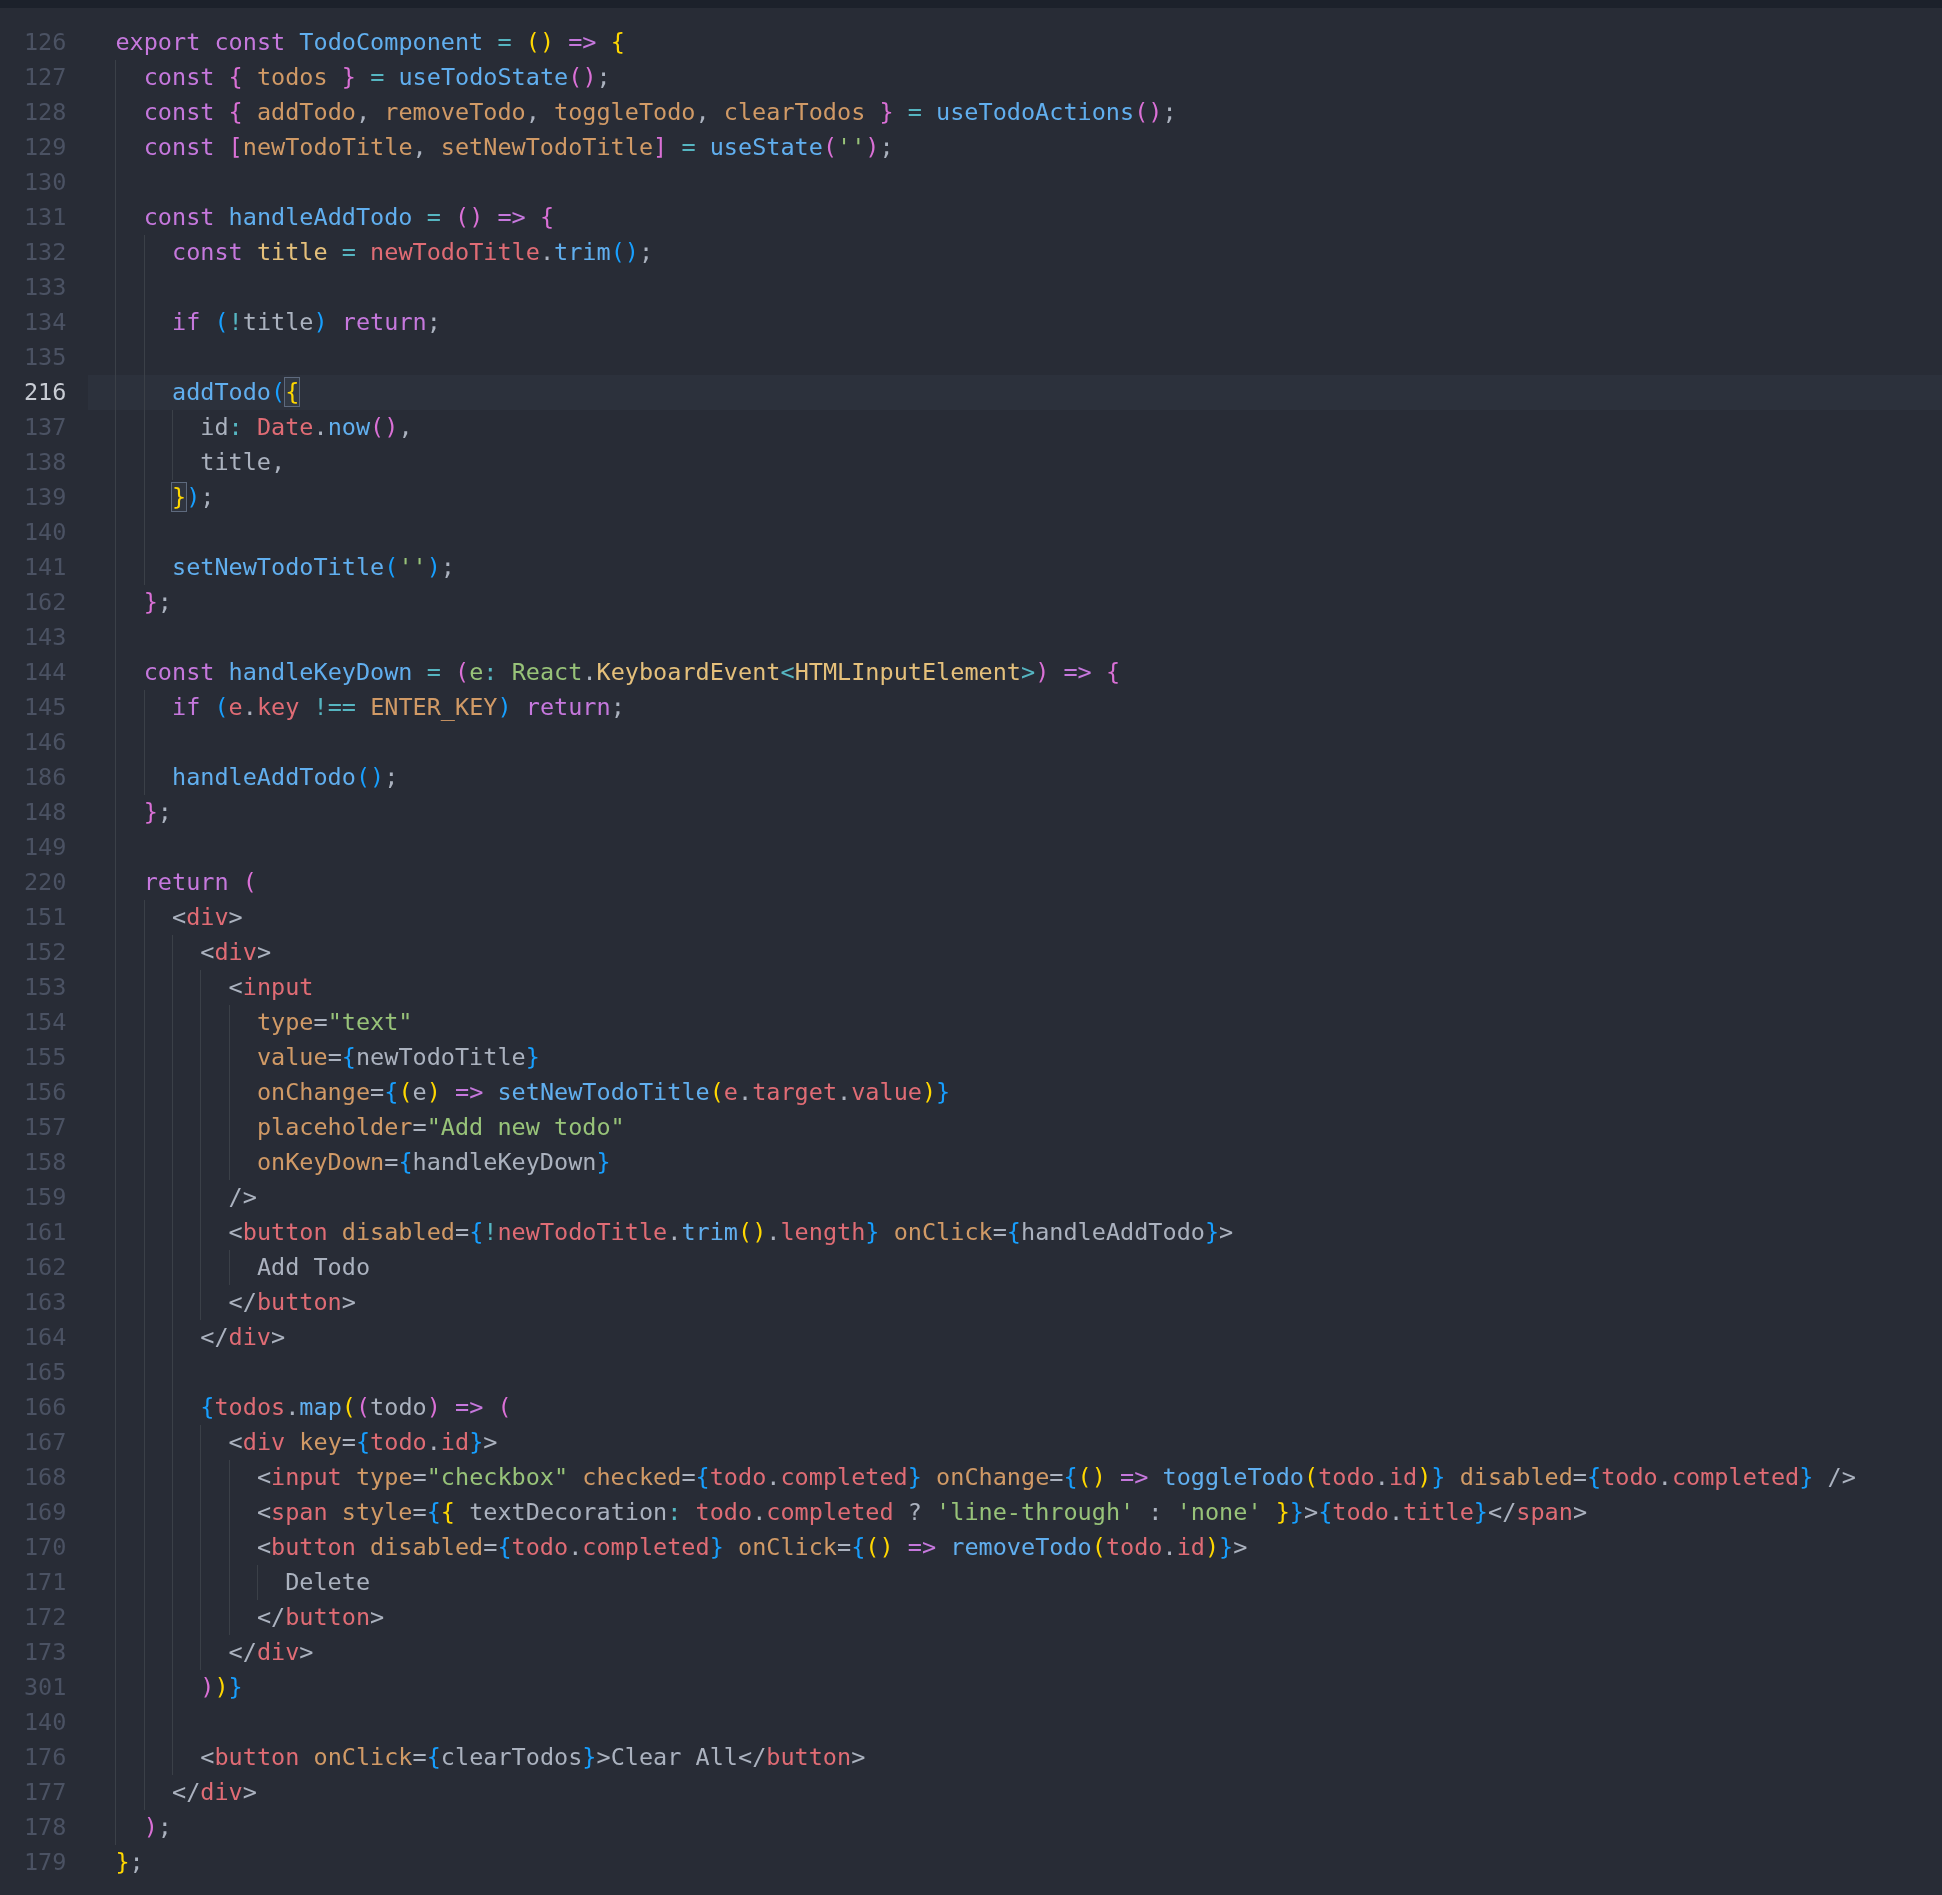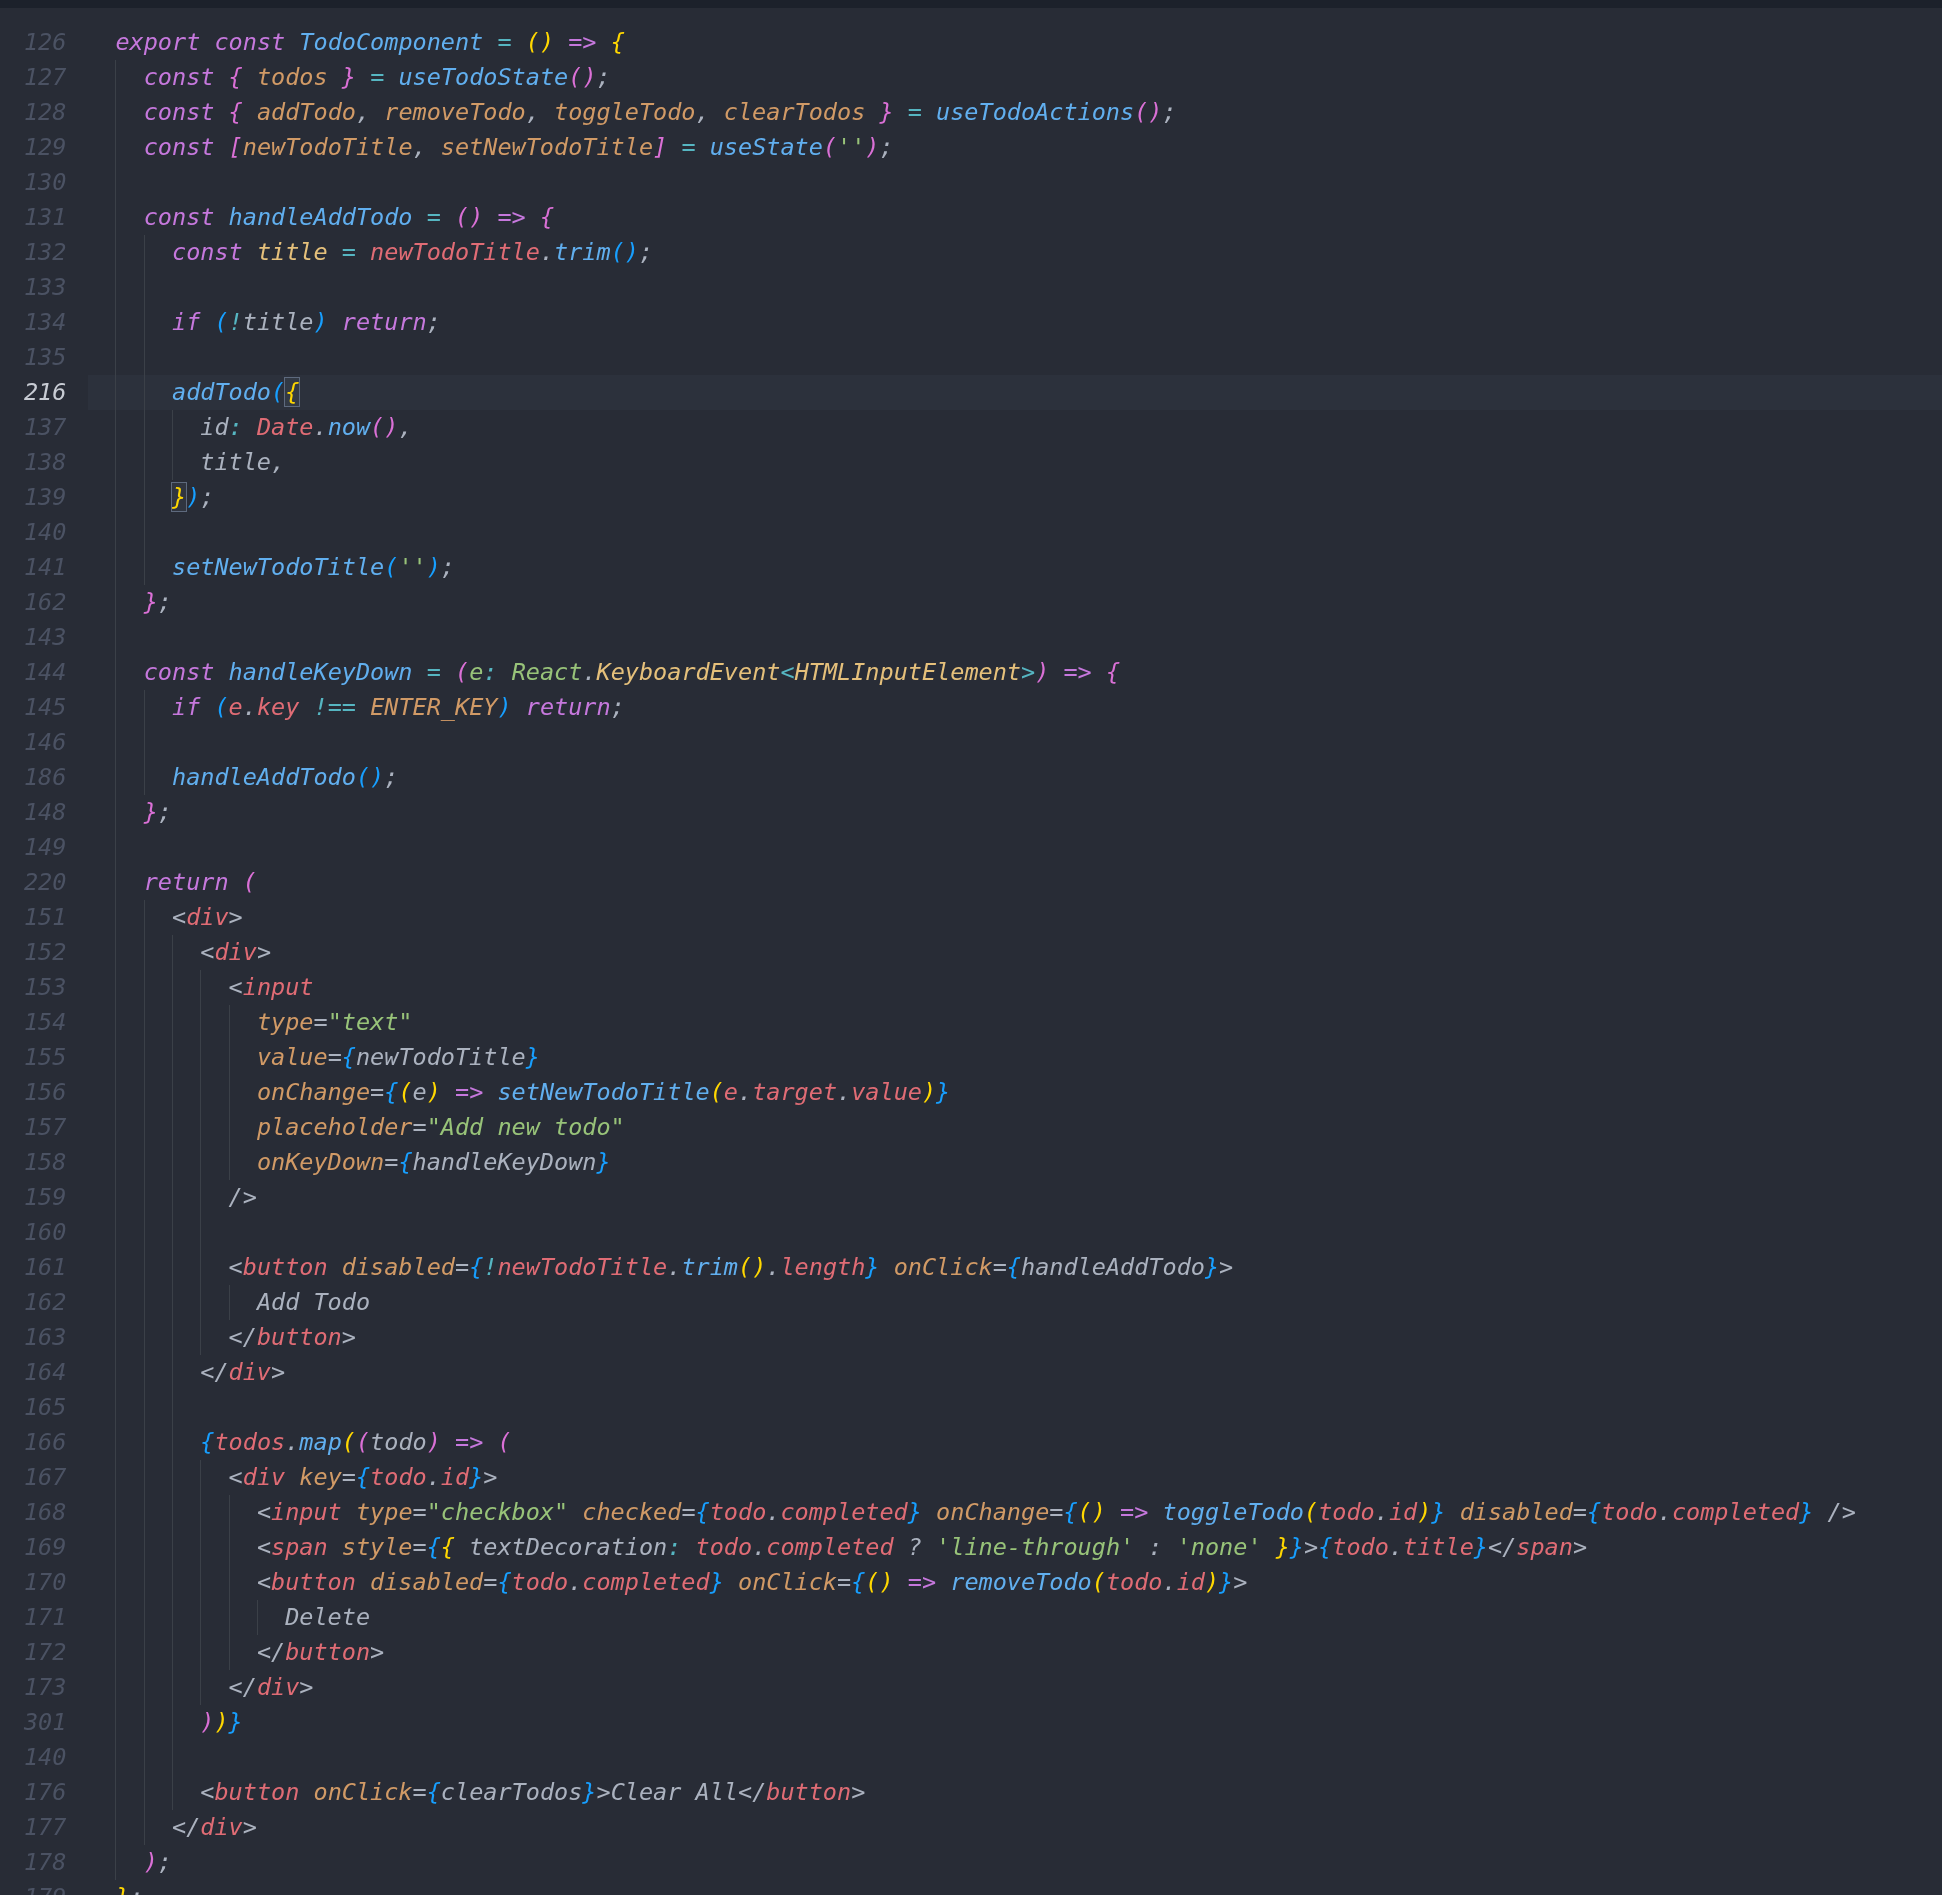--- a/index.html
+++ b/index.html
@@ -11,21 +11,21 @@
   #scroll-shadow{
     position:absolute;top:0;left:0;width:100%;height:7.8px;
     background:var(--shadow);z-index:5;
   }
   #editor{
     position:absolute;top:7.8px;left:0;right:0;bottom:0;
     padding-top:17.6px;
   }
   .line{
     display:flex;height:35px;line-height:35px;
-    font-size:23.5px;white-space:pre;font-style:italic;
+    font-size:23.5px;white-space:pre;
   }
   .line .gutter{
     flex:0 0 88px;width:88px;box-sizing:border-box;
     text-align:right;padding-right:21.6px;
     color:var(--lineno);user-select:none;
   }
   .line.active .gutter{color:var(--lineno-active);}
   .line .content{
     position:relative;flex:1 1 auto;
     padding-left:27.4px;color:var(--tok-w);
@@ -84,21 +84,20 @@
       <div class="line"><span class="gutter">220</span><span class="content"><i class="g" style="left: calc(0ch + 27.4px);"></i><span class="tok tok-w">  </span><span class="tok tok-k">return</span><span class="tok tok-w"> </span><span class="tok tok-p">(</span></span></div>
       <div class="line"><span class="gutter">151</span><span class="content"><i class="g" style="left: calc(0ch + 27.4px);"></i><i class="g" style="left: calc(2ch + 27.4px);"></i><span class="tok tok-w">    </span><span class="tok tok-w">&lt;</span><span class="tok tok-r">div</span><span class="tok tok-w">&gt;</span></span></div>
       <div class="line"><span class="gutter">152</span><span class="content"><i class="g" style="left: calc(0ch + 27.4px);"></i><i class="g" style="left: calc(2ch + 27.4px);"></i><i class="g" style="left: calc(4ch + 27.4px);"></i><span class="tok tok-w">      </span><span class="tok tok-w">&lt;</span><span class="tok tok-r">div</span><span class="tok tok-w">&gt;</span></span></div>
       <div class="line"><span class="gutter">153</span><span class="content"><i class="g" style="left: calc(0ch + 27.4px);"></i><i class="g" style="left: calc(2ch + 27.4px);"></i><i class="g" style="left: calc(4ch + 27.4px);"></i><i class="g" style="left: calc(6ch + 27.4px);"></i><span class="tok tok-w">        </span><span class="tok tok-w">&lt;</span><span class="tok tok-r">input</span></span></div>
       <div class="line"><span class="gutter">154</span><span class="content"><i class="g" style="left: calc(0ch + 27.4px);"></i><i class="g" style="left: calc(2ch + 27.4px);"></i><i class="g" style="left: calc(4ch + 27.4px);"></i><i class="g" style="left: calc(6ch + 27.4px);"></i><i class="g" style="left: calc(8ch + 27.4px);"></i><span class="tok tok-w">          </span><span class="tok tok-o">type</span><span class="tok tok-w">=</span><span class="tok tok-g">"text"</span></span></div>
       <div class="line"><span class="gutter">155</span><span class="content"><i class="g" style="left: calc(0ch + 27.4px);"></i><i class="g" style="left: calc(2ch + 27.4px);"></i><i class="g" style="left: calc(4ch + 27.4px);"></i><i class="g" style="left: calc(6ch + 27.4px);"></i><i class="g" style="left: calc(8ch + 27.4px);"></i><span class="tok tok-w">          </span><span class="tok tok-o">value</span><span class="tok tok-w">=</span><span class="tok tok-b">{</span><span class="tok tok-w">newTodoTitle</span><span class="tok tok-b">}</span></span></div>
       <div class="line"><span class="gutter">156</span><span class="content"><i class="g" style="left: calc(0ch + 27.4px);"></i><i class="g" style="left: calc(2ch + 27.4px);"></i><i class="g" style="left: calc(4ch + 27.4px);"></i><i class="g" style="left: calc(6ch + 27.4px);"></i><i class="g" style="left: calc(8ch + 27.4px);"></i><span class="tok tok-w">          </span><span class="tok tok-o">onChange</span><span class="tok tok-w">=</span><span class="tok tok-b">{</span><span class="tok tok-y">(</span><span class="tok tok-w">e</span><span class="tok tok-y">)</span><span class="tok tok-w"> </span><span class="tok tok-k">=&gt;</span><span class="tok tok-w"> </span><span class="tok tok-f">setNewTodoTitle</span><span class="tok tok-y">(</span><span class="tok tok-r">e</span><span class="tok tok-w">.</span><span class="tok tok-r">target</span><span class="tok tok-w">.</span><span class="tok tok-r">value</span><span class="tok tok-y">)</span><span class="tok tok-b">}</span></span></div>
       <div class="line"><span class="gutter">157</span><span class="content"><i class="g" style="left: calc(0ch + 27.4px);"></i><i class="g" style="left: calc(2ch + 27.4px);"></i><i class="g" style="left: calc(4ch + 27.4px);"></i><i class="g" style="left: calc(6ch + 27.4px);"></i><i class="g" style="left: calc(8ch + 27.4px);"></i><span class="tok tok-w">          </span><span class="tok tok-o">placeholder</span><span class="tok tok-w">=</span><span class="tok tok-g">"Add new todo"</span></span></div>
       <div class="line"><span class="gutter">158</span><span class="content"><i class="g" style="left: calc(0ch + 27.4px);"></i><i class="g" style="left: calc(2ch + 27.4px);"></i><i class="g" style="left: calc(4ch + 27.4px);"></i><i class="g" style="left: calc(6ch + 27.4px);"></i><i class="g" style="left: calc(8ch + 27.4px);"></i><span class="tok tok-w">          </span><span class="tok tok-o">onKeyDown</span><span class="tok tok-w">=</span><span class="tok tok-b">{</span><span class="tok tok-w">handleKeyDown</span><span class="tok tok-b">}</span></span></div>
       <div class="line"><span class="gutter">159</span><span class="content"><i class="g" style="left: calc(0ch + 27.4px);"></i><i class="g" style="left: calc(2ch + 27.4px);"></i><i class="g" style="left: calc(4ch + 27.4px);"></i><i class="g" style="left: calc(6ch + 27.4px);"></i><span class="tok tok-w">        </span><span class="tok tok-w">/&gt;</span></span></div>
-      <div class="line"><span class="gutter">160</span><span class="content"><i class="g" style="left: calc(0ch + 27.4px);"></i><i class="g" style="left: calc(2ch + 27.4px);"></i><i class="g" style="left: calc(4ch + 27.4px);"></i><i class="g" style="left: calc(6ch + 27.4px);"></i></span></div>
       <div class="line"><span class="gutter">161</span><span class="content"><i class="g" style="left: calc(0ch + 27.4px);"></i><i class="g" style="left: calc(2ch + 27.4px);"></i><i class="g" style="left: calc(4ch + 27.4px);"></i><i class="g" style="left: calc(6ch + 27.4px);"></i><span class="tok tok-w">        </span><span class="tok tok-w">&lt;</span><span class="tok tok-r">button</span><span class="tok tok-w"> </span><span class="tok tok-o">disabled</span><span class="tok tok-w">=</span><span class="tok tok-b">{</span><span class="tok tok-c">!</span><span class="tok tok-r">newTodoTitle</span><span class="tok tok-w">.</span><span class="tok tok-f">trim</span><span class="tok tok-y">(</span><span class="tok tok-y">)</span><span class="tok tok-w">.</span><span class="tok tok-r">length</span><span class="tok tok-b">}</span><span class="tok tok-w"> </span><span class="tok tok-o">onClick</span><span class="tok tok-w">=</span><span class="tok tok-b">{</span><span class="tok tok-w">handleAddTodo</span><span class="tok tok-b">}</span><span class="tok tok-w">&gt;</span></span></div>
       <div class="line"><span class="gutter">162</span><span class="content"><i class="g" style="left: calc(0ch + 27.4px);"></i><i class="g" style="left: calc(2ch + 27.4px);"></i><i class="g" style="left: calc(4ch + 27.4px);"></i><i class="g" style="left: calc(6ch + 27.4px);"></i><i class="g" style="left: calc(8ch + 27.4px);"></i><span class="tok tok-w">          </span><span class="tok tok-w">Add Todo</span></span></div>
       <div class="line"><span class="gutter">163</span><span class="content"><i class="g" style="left: calc(0ch + 27.4px);"></i><i class="g" style="left: calc(2ch + 27.4px);"></i><i class="g" style="left: calc(4ch + 27.4px);"></i><i class="g" style="left: calc(6ch + 27.4px);"></i><span class="tok tok-w">        </span><span class="tok tok-w">&lt;/</span><span class="tok tok-r">button</span><span class="tok tok-w">&gt;</span></span></div>
       <div class="line"><span class="gutter">164</span><span class="content"><i class="g" style="left: calc(0ch + 27.4px);"></i><i class="g" style="left: calc(2ch + 27.4px);"></i><i class="g" style="left: calc(4ch + 27.4px);"></i><span class="tok tok-w">      </span><span class="tok tok-w">&lt;/</span><span class="tok tok-r">div</span><span class="tok tok-w">&gt;</span></span></div>
       <div class="line"><span class="gutter">165</span><span class="content"><i class="g" style="left: calc(0ch + 27.4px);"></i><i class="g" style="left: calc(2ch + 27.4px);"></i><i class="g" style="left: calc(4ch + 27.4px);"></i></span></div>
       <div class="line"><span class="gutter">166</span><span class="content"><i class="g" style="left: calc(0ch + 27.4px);"></i><i class="g" style="left: calc(2ch + 27.4px);"></i><i class="g" style="left: calc(4ch + 27.4px);"></i><span class="tok tok-w">      </span><span class="tok tok-b">{</span><span class="tok tok-r">todos</span><span class="tok tok-w">.</span><span class="tok tok-f">map</span><span class="tok tok-y">(</span><span class="tok tok-p">(</span><span class="tok tok-w">todo</span><span class="tok tok-p">)</span><span class="tok tok-w"> </span><span class="tok tok-k">=&gt;</span><span class="tok tok-w"> </span><span class="tok tok-p">(</span></span></div>
       <div class="line"><span class="gutter">167</span><span class="content"><i class="g" style="left: calc(0ch + 27.4px);"></i><i class="g" style="left: calc(2ch + 27.4px);"></i><i class="g" style="left: calc(4ch + 27.4px);"></i><i class="g" style="left: calc(6ch + 27.4px);"></i><span class="tok tok-w">        </span><span class="tok tok-w">&lt;</span><span class="tok tok-r">div</span><span class="tok tok-w"> </span><span class="tok tok-o">key</span><span class="tok tok-w">=</span><span class="tok tok-b">{</span><span class="tok tok-r">todo</span><span class="tok tok-w">.</span><span class="tok tok-r">id</span><span class="tok tok-b">}</span><span class="tok tok-w">&gt;</span></span></div>
       <div class="line"><span class="gutter">168</span><span class="content"><i class="g" style="left: calc(0ch + 27.4px);"></i><i class="g" style="left: calc(2ch + 27.4px);"></i><i class="g" style="left: calc(4ch + 27.4px);"></i><i class="g" style="left: calc(6ch + 27.4px);"></i><i class="g" style="left: calc(8ch + 27.4px);"></i><span class="tok tok-w">          </span><span class="tok tok-w">&lt;</span><span class="tok tok-r">input</span><span class="tok tok-w"> </span><span class="tok tok-o">type</span><span class="tok tok-w">=</span><span class="tok tok-g">"checkbox"</span><span class="tok tok-w"> </span><span class="tok tok-o">checked</span><span class="tok tok-w">=</span><span class="tok tok-b">{</span><span class="tok tok-r">todo</span><span class="tok tok-w">.</span><span class="tok tok-r">completed</span><span class="tok tok-b">}</span><span class="tok tok-w"> </span><span class="tok tok-o">onChange</span><span class="tok tok-w">=</span><span class="tok tok-b">{</span><span class="tok tok-y">(</span><span class="tok tok-y">)</span><span class="tok tok-w"> </span><span class="tok tok-k">=&gt;</span><span class="tok tok-w"> </span><span class="tok tok-f">toggleTodo</span><span class="tok tok-y">(</span><span class="tok tok-r">todo</span><span class="tok tok-w">.</span><span class="tok tok-r">id</span><span class="tok tok-y">)</span><span class="tok tok-b">}</span><span class="tok tok-w"> </span><span class="tok tok-o">disabled</span><span class="tok tok-w">=</span><span class="tok tok-b">{</span><span class="tok tok-r">todo</span><span class="tok tok-w">.</span><span class="tok tok-r">completed</span><span class="tok tok-b">}</span><span class="tok tok-w"> </span><span class="tok tok-w">/&gt;</span></span></div>
       <div class="line"><span class="gutter">169</span><span class="content"><i class="g" style="left: calc(0ch + 27.4px);"></i><i class="g" style="left: calc(2ch + 27.4px);"></i><i class="g" style="left: calc(4ch + 27.4px);"></i><i class="g" style="left: calc(6ch + 27.4px);"></i><i class="g" style="left: calc(8ch + 27.4px);"></i><span class="tok tok-w">          </span><span class="tok tok-w">&lt;</span><span class="tok tok-r">span</span><span class="tok tok-w"> </span><span class="tok tok-o">style</span><span class="tok tok-w">=</span><span class="tok tok-b">{</span><span class="tok tok-y">{</span><span class="tok tok-w"> </span><span class="tok tok-w">textDecoration</span><span class="tok tok-c">:</span><span class="tok tok-w"> </span><span class="tok tok-r">todo</span><span class="tok tok-w">.</span><span class="tok tok-r">completed</span><span class="tok tok-w"> </span><span class="tok tok-w">?</span><span class="tok tok-w"> </span><span class="tok tok-g">'line-through'</span><span class="tok tok-w"> </span><span class="tok tok-w">:</span><span class="tok tok-w"> </span><span class="tok tok-g">'none'</span><span class="tok tok-w"> </span><span class="tok tok-y">}</span><span class="tok tok-b">}</span><span class="tok tok-w">&gt;</span><span class="tok tok-b">{</span><span class="tok tok-r">todo</span><span class="tok tok-w">.</span><span class="tok tok-r">title</span><span class="tok tok-b">}</span><span class="tok tok-w">&lt;/</span><span class="tok tok-r">span</span><span class="tok tok-w">&gt;</span></span></div>
       <div class="line"><span class="gutter">170</span><span class="content"><i class="g" style="left: calc(0ch + 27.4px);"></i><i class="g" style="left: calc(2ch + 27.4px);"></i><i class="g" style="left: calc(4ch + 27.4px);"></i><i class="g" style="left: calc(6ch + 27.4px);"></i><i class="g" style="left: calc(8ch + 27.4px);"></i><span class="tok tok-w">          </span><span class="tok tok-w">&lt;</span><span class="tok tok-r">button</span><span class="tok tok-w"> </span><span class="tok tok-o">disabled</span><span class="tok tok-w">=</span><span class="tok tok-b">{</span><span class="tok tok-r">todo</span><span class="tok tok-w">.</span><span class="tok tok-r">completed</span><span class="tok tok-b">}</span><span class="tok tok-w"> </span><span class="tok tok-o">onClick</span><span class="tok tok-w">=</span><span class="tok tok-b">{</span><span class="tok tok-y">(</span><span class="tok tok-y">)</span><span class="tok tok-w"> </span><span class="tok tok-k">=&gt;</span><span class="tok tok-w"> </span><span class="tok tok-f">removeTodo</span><span class="tok tok-y">(</span><span class="tok tok-r">todo</span><span class="tok tok-w">.</span><span class="tok tok-r">id</span><span class="tok tok-y">)</span><span class="tok tok-b">}</span><span class="tok tok-w">&gt;</span></span></div>

